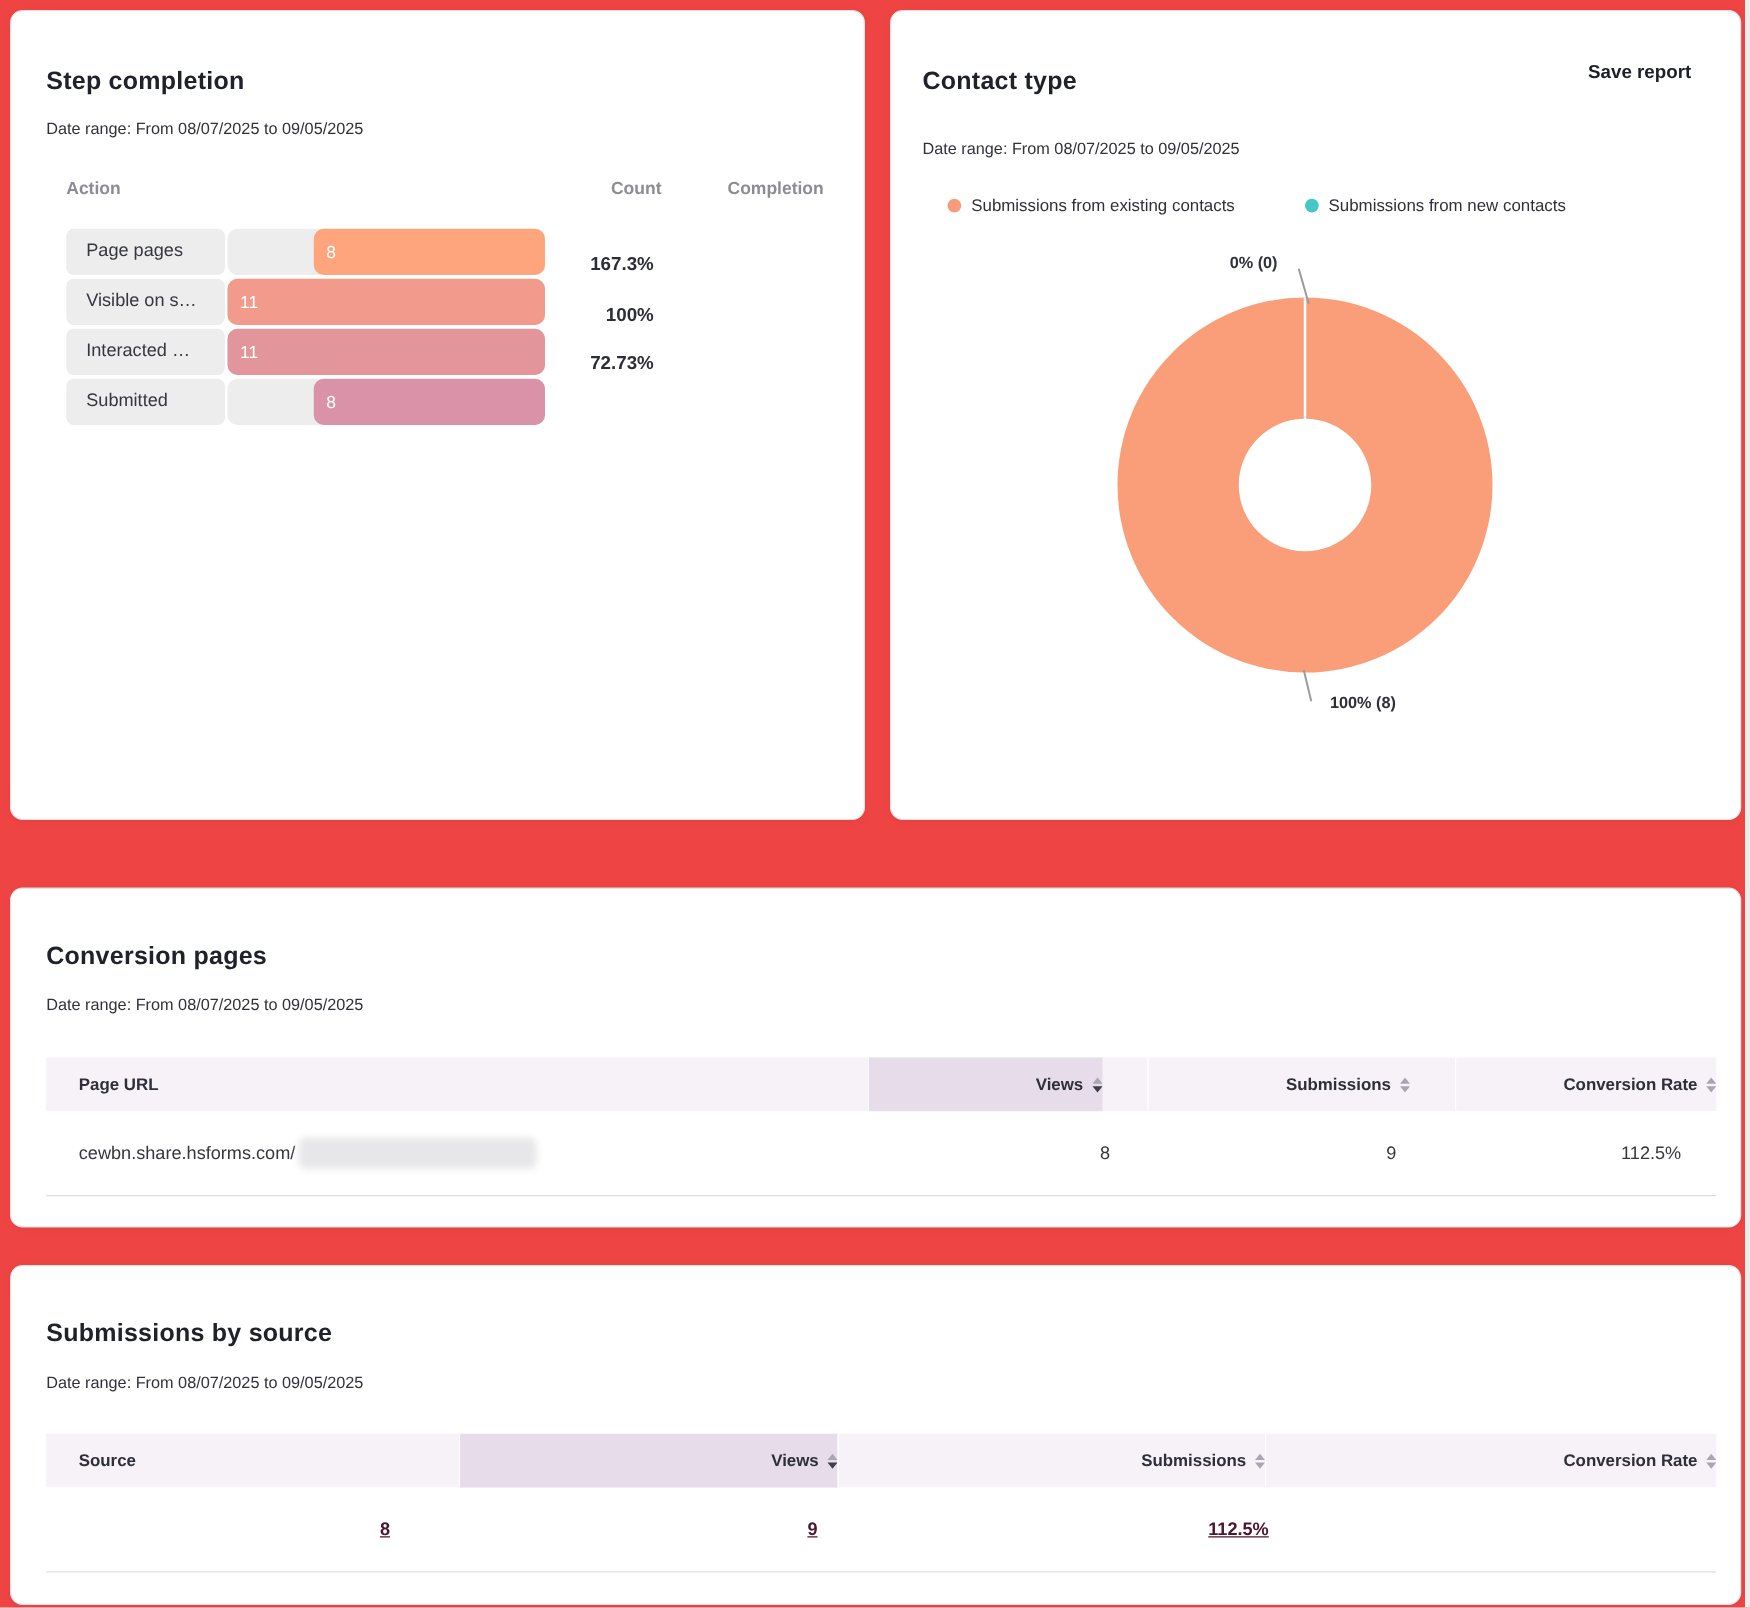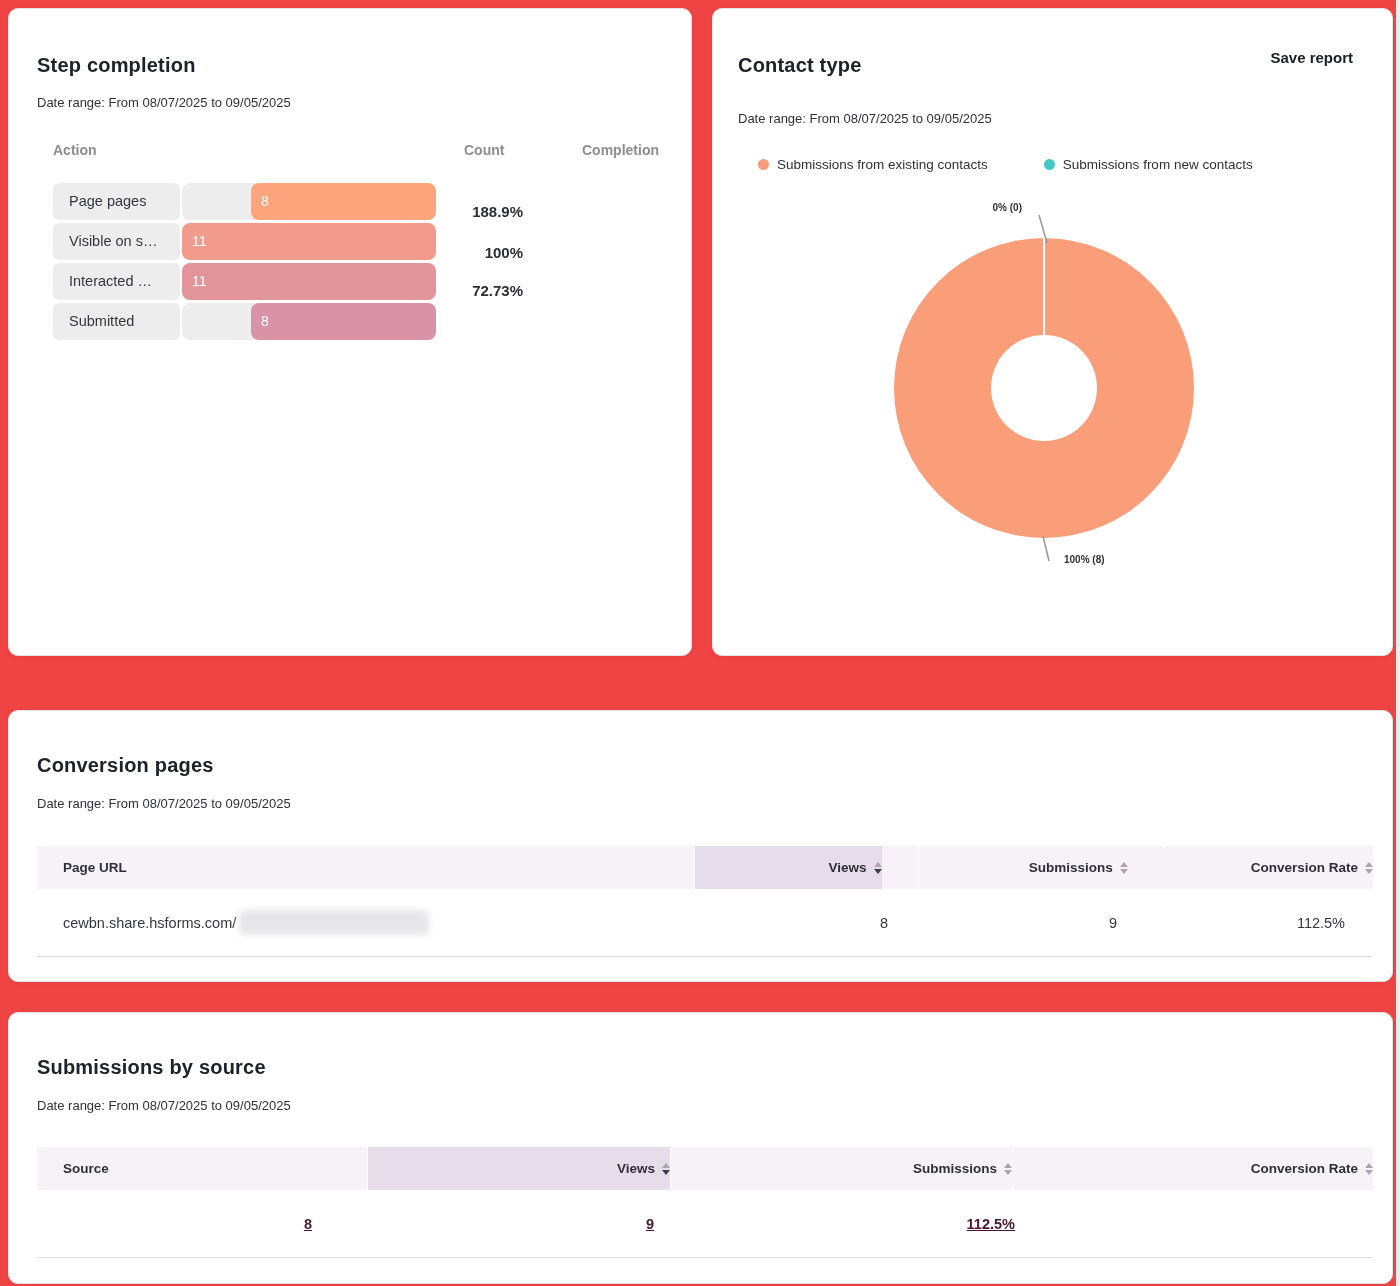--- a/index.html
+++ b/index.html
@@ -24,21 +24,21 @@
   .fbar{position:absolute;right:0;top:0;height:37px;border-radius:8px;}
   .fval{position:absolute;left:10px;top:0;line-height:37px;font-size:14px;color:#FFFFFF;}
   .pct{position:absolute;left:424px;width:90px;text-align:right;font-size:15px;font-weight:700;color:#2C2D35;}
 
   
   .save-report{position:absolute;right:39px;top:40px;font-size:15px;font-weight:700;color:#1D1F27;cursor:pointer;white-space:nowrap;}
   .legend{position:absolute;left:45px;top:148px;display:flex;gap:56px;align-items:center;}
   .legend-item{display:flex;align-items:center;gap:8px;font-size:13.5px;color:#2F3039;white-space:nowrap;cursor:pointer;}
   .legend-dot{width:11px;height:11px;border-radius:50%;flex:0 0 auto;}
   .donut-svg{position:absolute;left:168px;top:192px;}
-  .slice-label{position:absolute;font-size:10px;font-weight:700;color:#2F3039;white-space:nowrap;}
+  .slice-label{position:absolute;font-size:13px;font-weight:700;color:#2F3039;white-space:nowrap;}
   #slice-label-top{left:219px;top:193px;width:90px;text-align:right;}
   #slice-label-bottom{left:351px;top:545px;}
 
   
   .tbl{position:absolute;left:28px;width:1336px;}
   .thead{display:flex;background:#F6F2F8;height:43px;}
   .th{box-sizing:border-box;display:flex;align-items:center;font-size:13.5px;font-weight:700;color:#2E2F38;white-space:nowrap;cursor:pointer;}
   .th + .th{border-left:1px solid #FFFFFF;}
   .th.num{justify-content:flex-end;}
   .th.text{padding-left:26px;}
@@ -62,21 +62,21 @@
 </head>
 <body>
 
 <div class="page">
 
   <section class="card" id="card-step">
     <h2 class="card-title">Step completion</h2>
     <div class="date-range" style="top:86px">Date range: From 08/07/2025 to 09/05/2025</div>
 
     <div class="col-head" style="left:44px;top:133px">Action</div>
-    <div class="col-head" style="left:455px;top:133px;width:90px;text-align:left">Count</div>
+    <div class="col-head" style="left:455px;top:133px;width:90px;text-align:center">Count</div>
     <div class="col-head" style="left:560px;top:133px;width:90px;text-align:right">Completion</div>
 
     <div class="frow" style="top:174px">
       <div class="flabel">Page pages</div>
       <div class="ftrack">
         <div class="fbar" style="width: 185px; background: rgb(255, 165, 126);">
           <span class="fval">8</span>
         </div>
       </div>
     </div>
@@ -98,21 +98,21 @@
     </div>
     <div class="frow" style="top:294px">
       <div class="flabel">Submitted</div>
       <div class="ftrack">
         <div class="fbar" style="width: 185px; background: rgb(217, 146, 168);">
           <span class="fval">8</span>
         </div>
       </div>
     </div>
 
-    <div class="pct" style="top:194px">188.9%</div>
+    <div class="pct" style="top:194px">167.3%</div>
     <div class="pct" style="top:235px">100%</div>
     <div class="pct" style="top:273px">72.73%</div>
   </section>
 
   <section class="card" id="card-contact">
     <h2 class="card-title" style="left:25px">Contact type</h2>
     <div class="save-report">Save report</div>
     <div class="date-range" style="left:25px;top:102px">Date range: From 08/07/2025 to 09/05/2025</div>
 
     <div class="legend">

